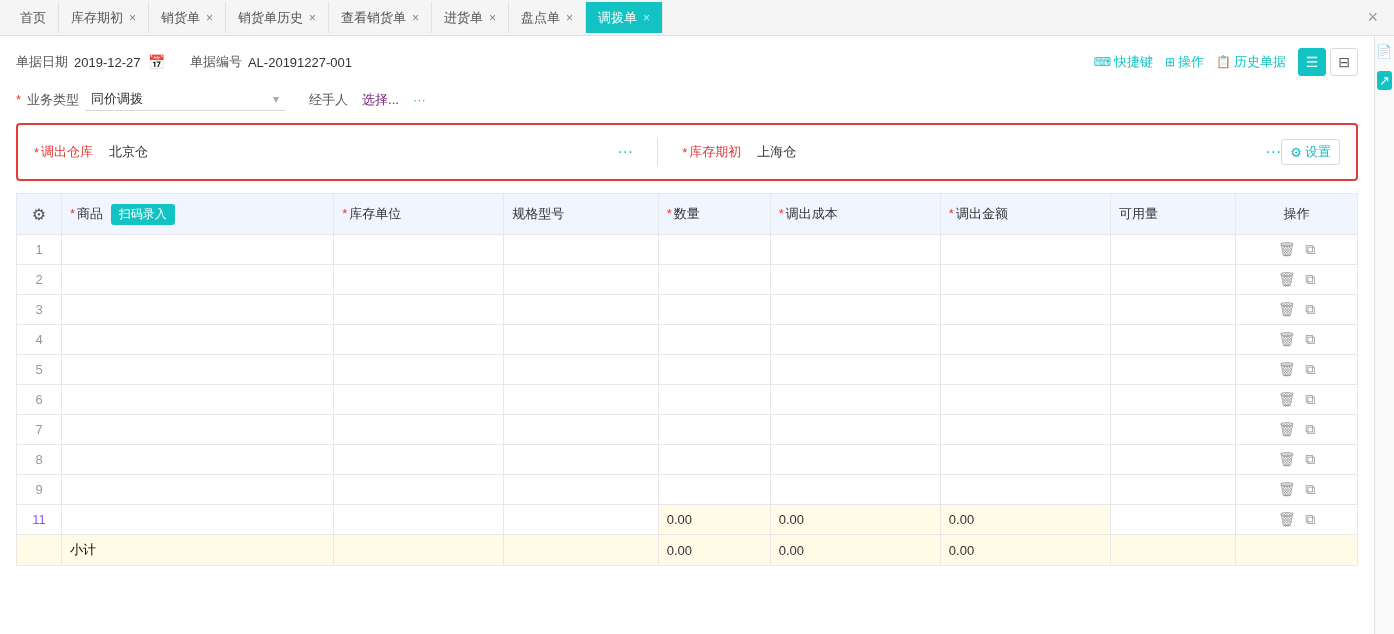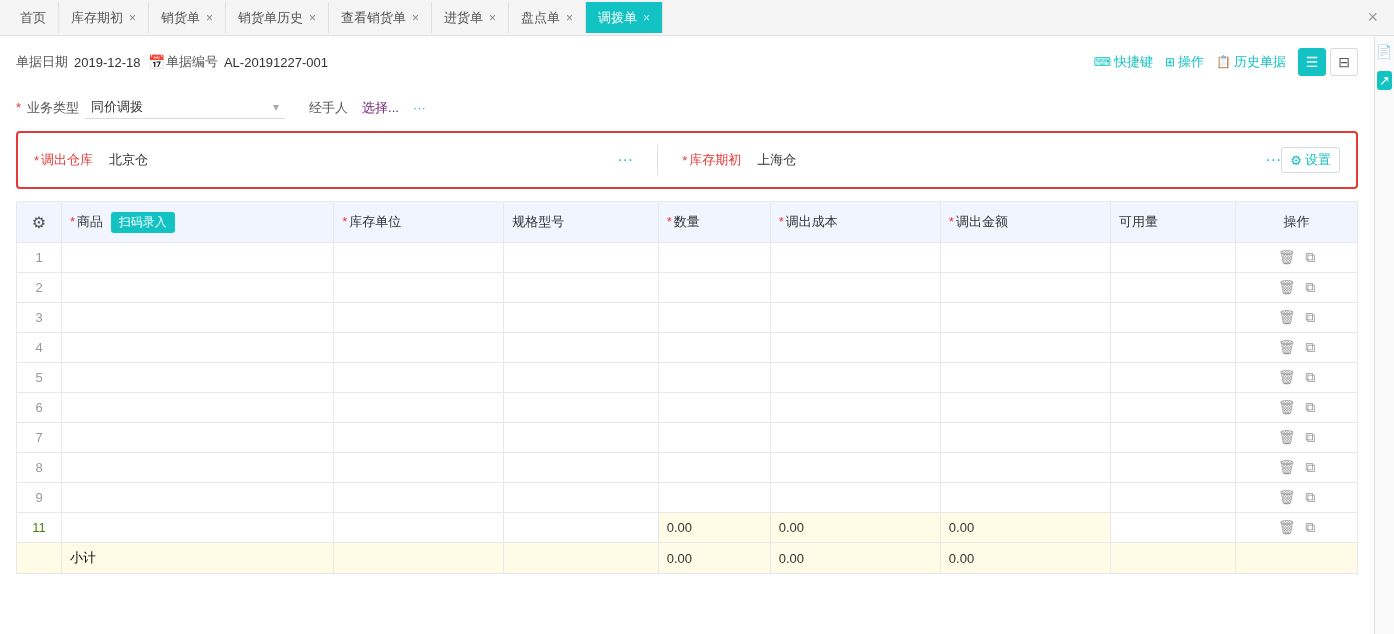--- a/index.html
+++ b/index.html
@@ -21,21 +21,21 @@
     .tab-item .close-btn {
       margin-left: 6px; cursor: pointer; font-size: 12px; opacity: 0.7;
     }
     .tab-item.active .close-btn { color: #fff; }
 
     
     .main-content { padding: 12px 16px; }
 
     
     .form-header {
-      display: flex; align-items: center; margin-bottom: 20px; 
+      display: flex; align-items: center; margin-bottom: 12px; gap: 24px;
     }
     .form-field { display: flex; align-items: center; gap: 6px; font-size: 13px; }
     .form-field .value { color: #333; font-weight: 500; }
     .calendar-icon { color: #13c2c2; cursor: pointer; font-size: 14px; margin-left: 2px; }
 
     
     .top-actions {
       margin-left: auto; display: flex; align-items: center; gap: 12px; font-size: 13px; color: #13c2c2; cursor: pointer;
     }
     .top-actions span { display: flex; align-items: center; gap: 3px; }
@@ -146,21 +146,21 @@
   <div class="close-all">×</div>
 </div>
 
 <div class="layout-wrapper">
   <div class="content-area">
     <div class="main-content">
 
       <div class="form-header">
         <div class="form-field">
           <span class="field-label">单据日期</span>
-          <span class="value">2019-12-18</span>
+          <span class="value">2019-12-27</span>
           <span class="calendar-icon">📅</span>
         </div>
         <div class="form-field">
           <span class="field-label">单据编号</span>
           <span class="value">AL-20191227-001</span>
         </div>
         <div class="top-actions">
           <span>
             <span style="color:#13c2c2;font-size:12px;">⌨</span>
             <span>快捷键</span>
@@ -362,21 +362,21 @@
       <td></td>
       <td></td>
       <td></td>
       <td></td>
       <td style="text-align:center;">
         <span style="cursor:pointer;color:#999;font-size:14px;">🗑</span>
         <span style="cursor:pointer;color:#999;font-size:14px;margin-left:6px;">⧉</span>
       </td>
     </tr>
             <tr>
-      <td style="text-align:center;color:#4d7c0f;">11</td>
+      <td style="text-align:center;color:#8b5cf6;">11</td>
       <td colspan="1"></td>
       <td></td>
       <td></td>
       <td style="background:#fffbe6;">0.00</td>
       <td style="background:#fffbe6;">0.00</td>
       <td style="background:#fffbe6;">0.00</td>
       <td></td>
       <td style="text-align:center;">
         <span style="cursor:pointer;color:#999;font-size:14px;">🗑</span>
         <span style="cursor:pointer;color:#999;font-size:14px;margin-left:6px;">⧉</span>

